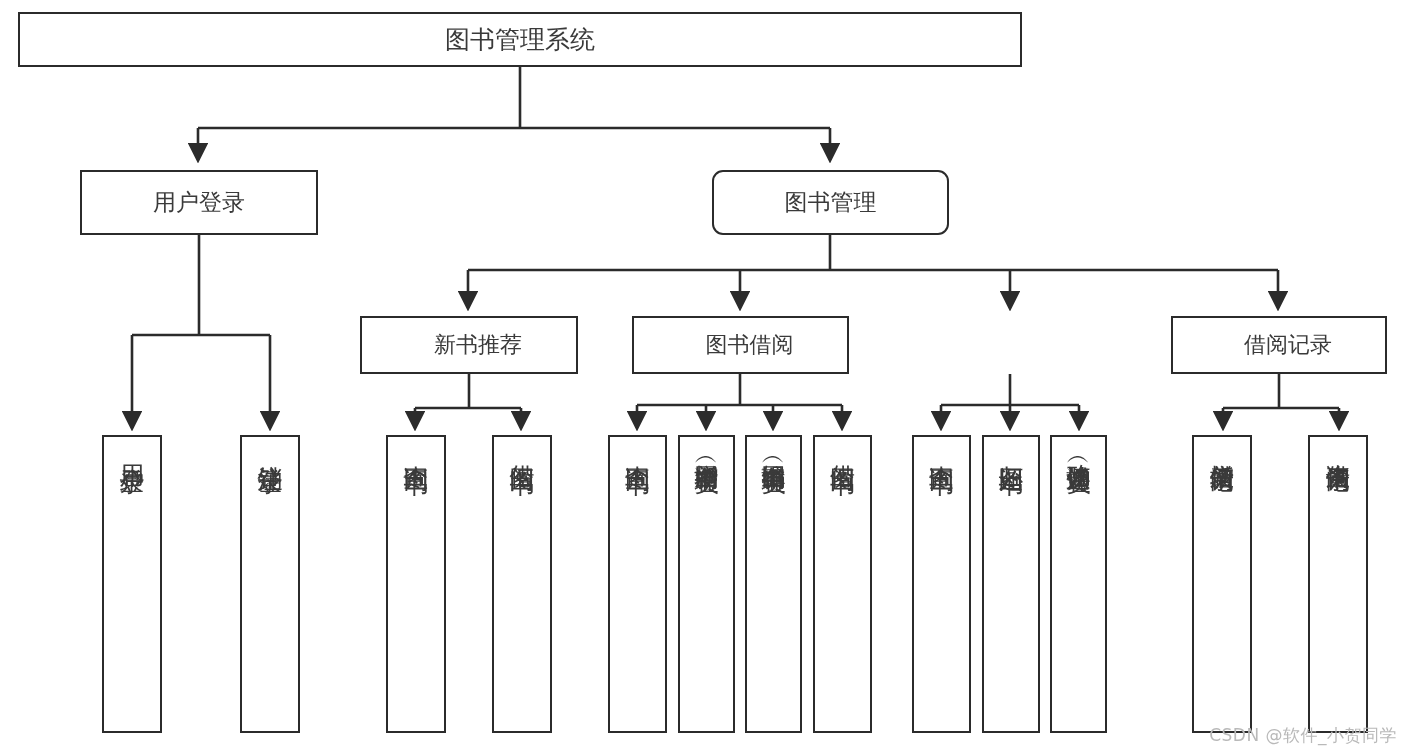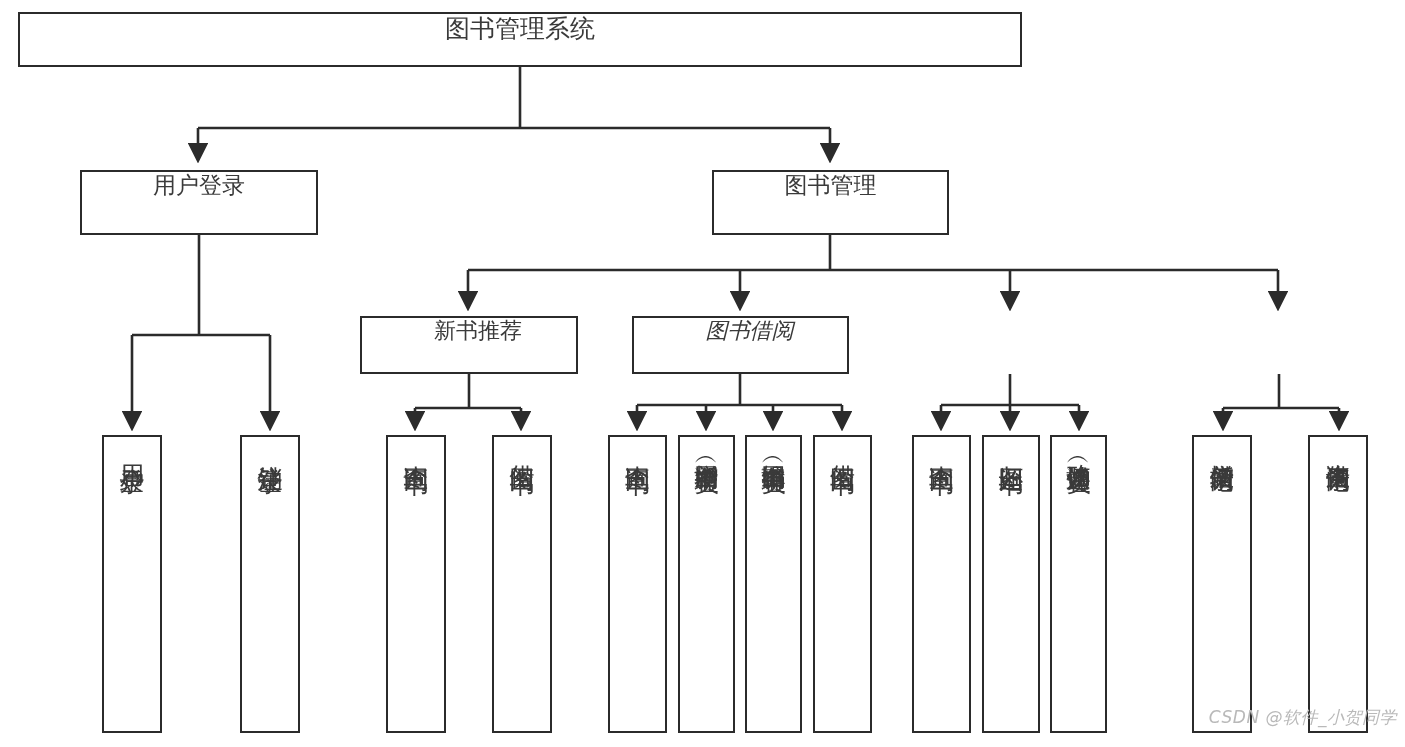--- a/index.html
+++ b/index.html
@@ -24,21 +24,21 @@
     width: 1405px;
     height: 747px;
     pointer-events: none;
   }
   .node {
     position: absolute;
     box-sizing: border-box;
     background: #ffffff;
     border: 2.5px solid #2b2b2b;
     display: flex;
-    align-items: flex-start;
+    align-items: center;
     justify-content: center;
     color: #333333;
   }
   .node .lbl {
     display: block;
     text-align: center;
     line-height: 1.18;
     color: #3a3a3a;
   }
   .node.root { }
@@ -57,27 +57,26 @@
     line-height: 1;
     white-space: nowrap;
   }
   .node.leaf.tall .lbl {
     font-size: 24px;
     letter-spacing: 1px;
   }
   .watermark {
     position: absolute;
     right: 8px;
-    bottom: 18px;
+    bottom: 0;
     font-size: 17px;
     color: #b9b9b9;
     letter-spacing: 0.5px;
     white-space: nowrap;
     font-family: "DejaVu Sans", "Liberation Sans", sans-serif;
-    font-style: italic;
   }
 </style>
 </head>
 <body>
 
 <div id="canvas">
 
   <svg id="edges" viewBox="0 0 1405 747" xmlns="http://www.w3.org/2000/svg">
     <defs>
       <marker id="arrow" viewBox="0 0 12 12" refX="10" refY="6" markerWidth="8" markerHeight="8" orient="auto-start-reverse">
@@ -129,33 +128,36 @@
   </svg>
 
   <div class="node root" style="left:18px; top:12px; width:1004px; height:55px;">
     <span class="lbl">图书管理系统</span>
   </div>
 
   <div class="node level1" style="left:80px; top:170px; width:238px; height:65px;">
     <span class="lbl">用户登录</span>
   </div>
 
-  <div class="node level1" style="left:712px; top:170px; width:237px; height:65px;">
+  <div class="node level1" style="left:712px; top:170px; width:237px; height:65px;border-radius:11px;">
     <span class="lbl">图书管理</span>
   </div>
 
   <div class="node level2" style="left:360px; top:316px; width:218px; height:58px;">
     <span class="lbl">新书推荐</span>
   </div>
 
-  <div class="node level2" style="left:632px; top:316px; width:217px; height:58px;font-style:italic;">
+  <div class="node level2" style="left:632px; top:316px; width:217px; height:58px;">
     <span class="lbl">图书借阅</span>
   </div>
 
 
+  <div class="node level2" style="left:1171px; top:316px; width:216px; height:58px;">
+    <span class="lbl">借阅记录</span>
+  </div>
 
   <div class="node leaf" style="left:102px; top:435px; width:60px; height:298px;">
     <span class="lbl">用户登录</span>
   </div>
 
   <div class="node leaf" style="left:240px; top:435px; width:60px; height:298px;">
     <span class="lbl">注销登录</span>
   </div>
 
   <div class="node leaf" style="left:386px; top:435px; width:60px; height:298px;">

